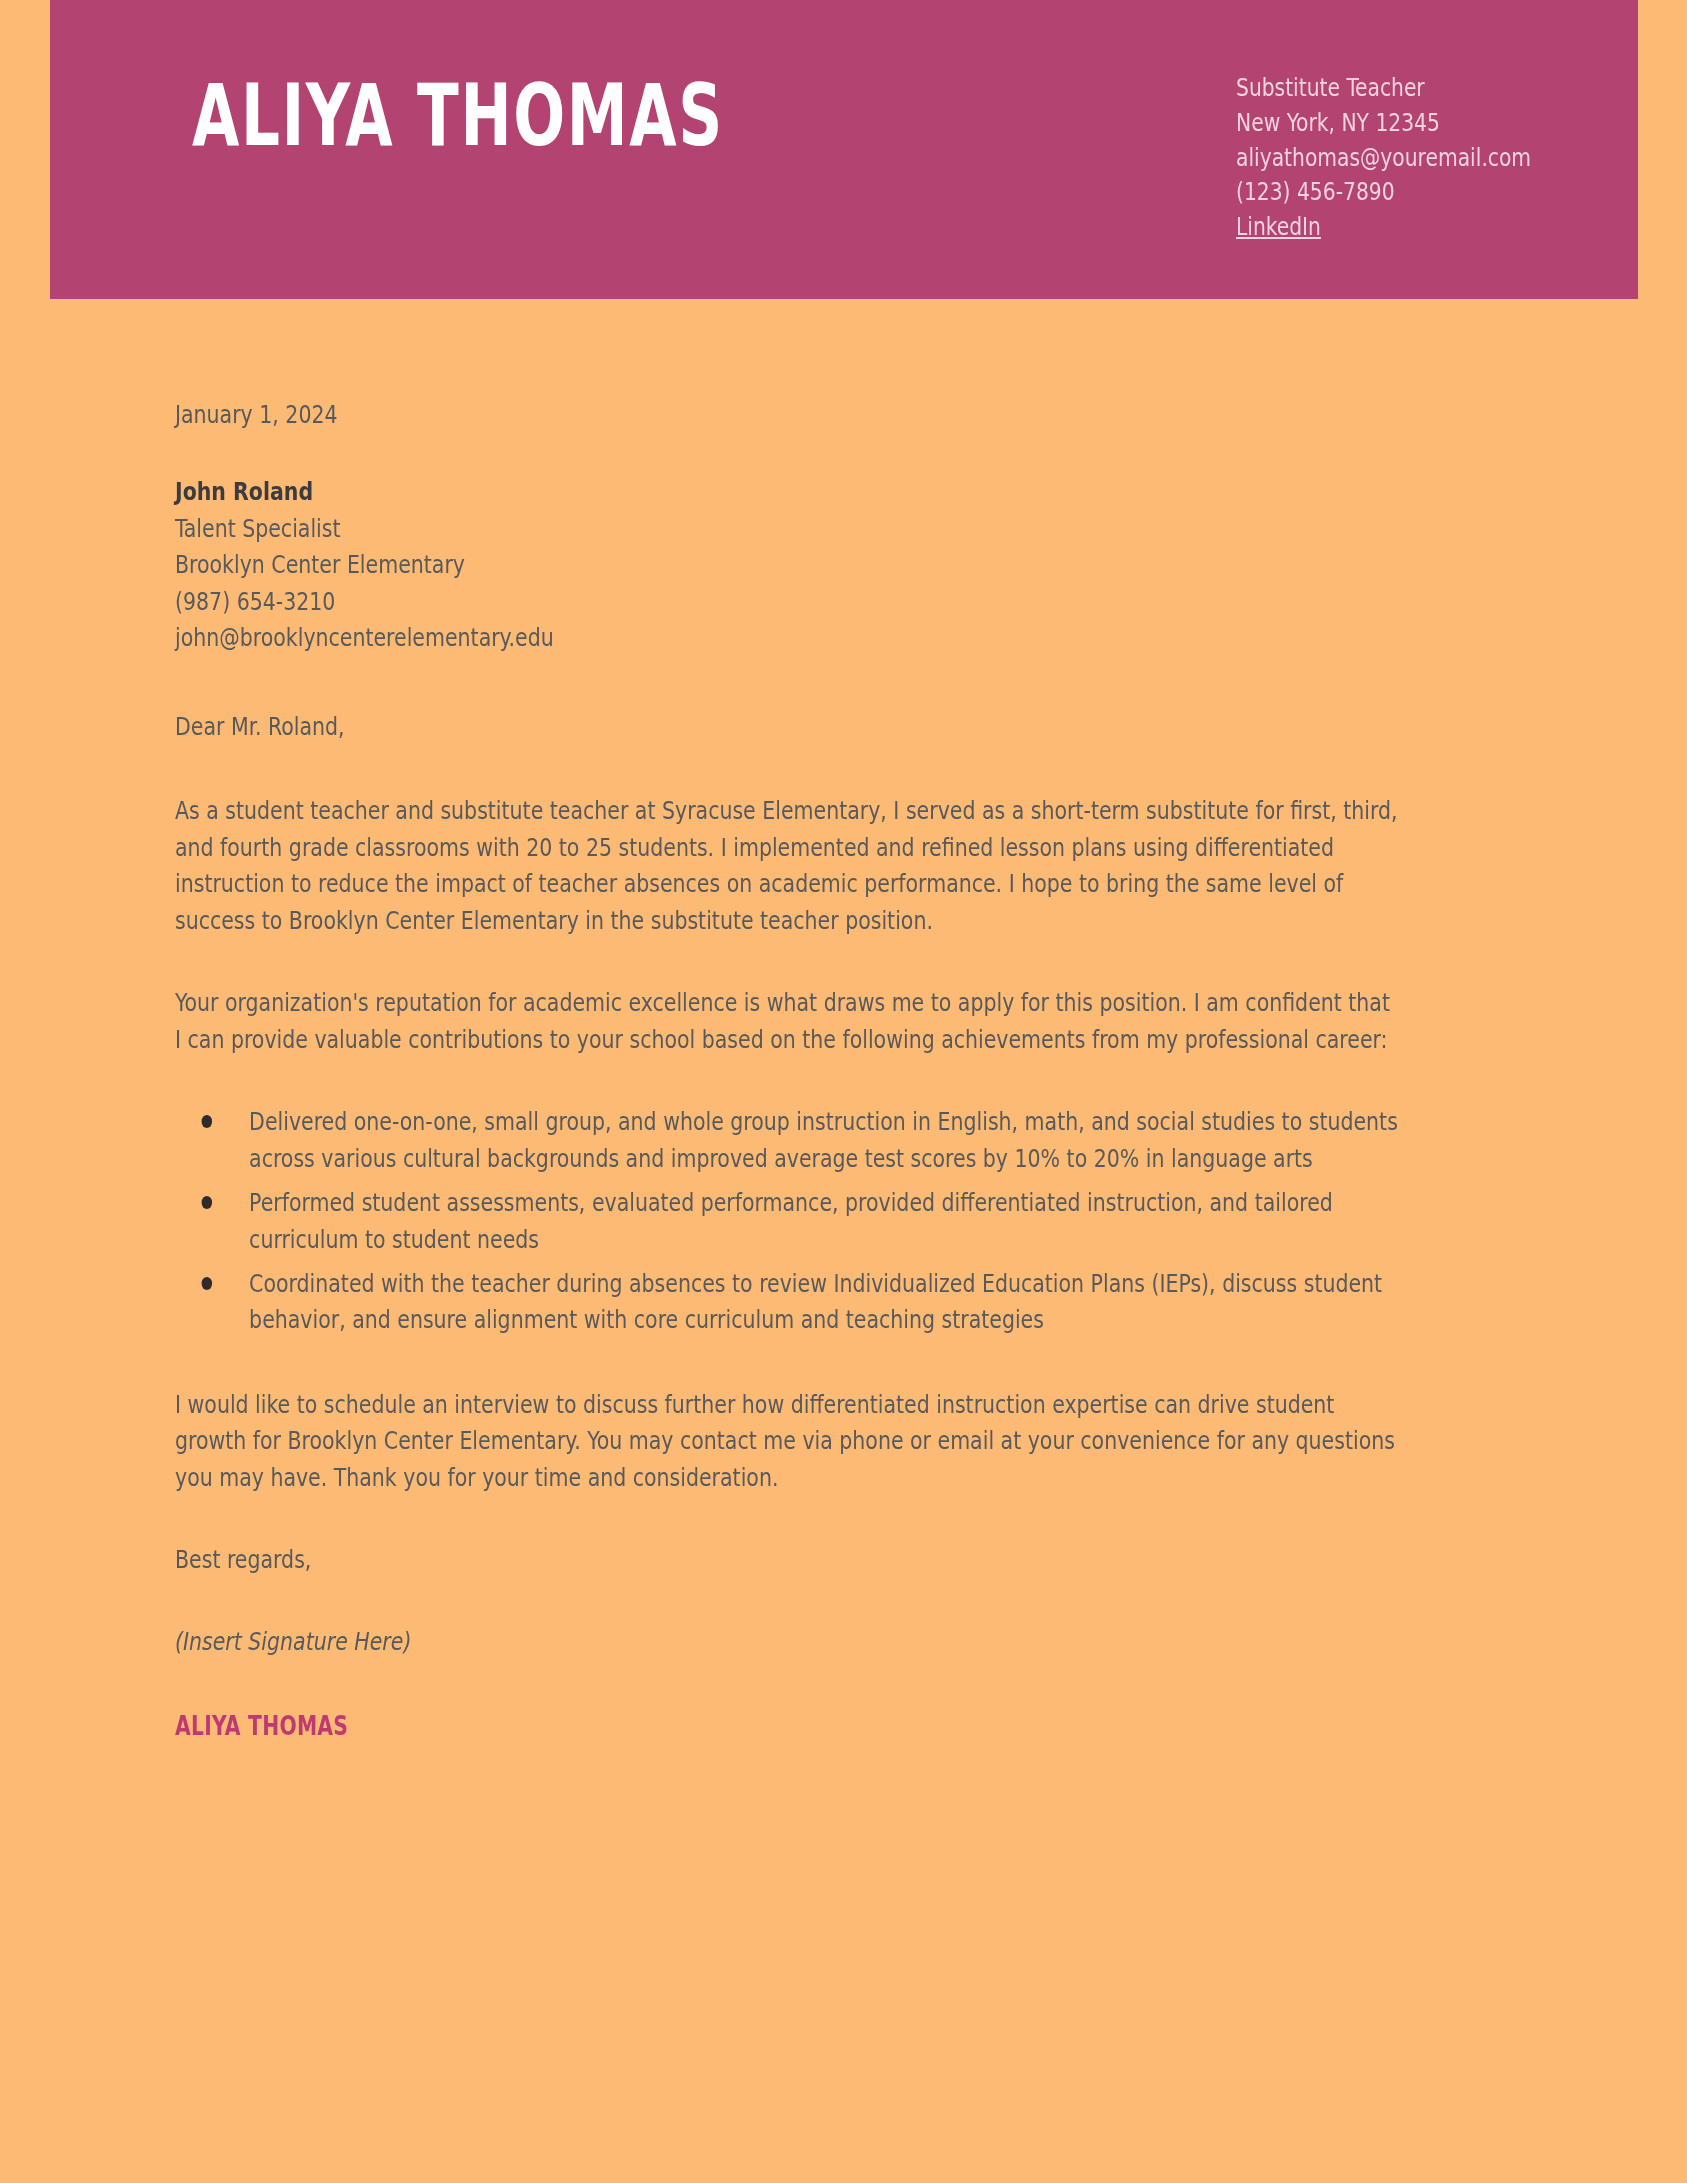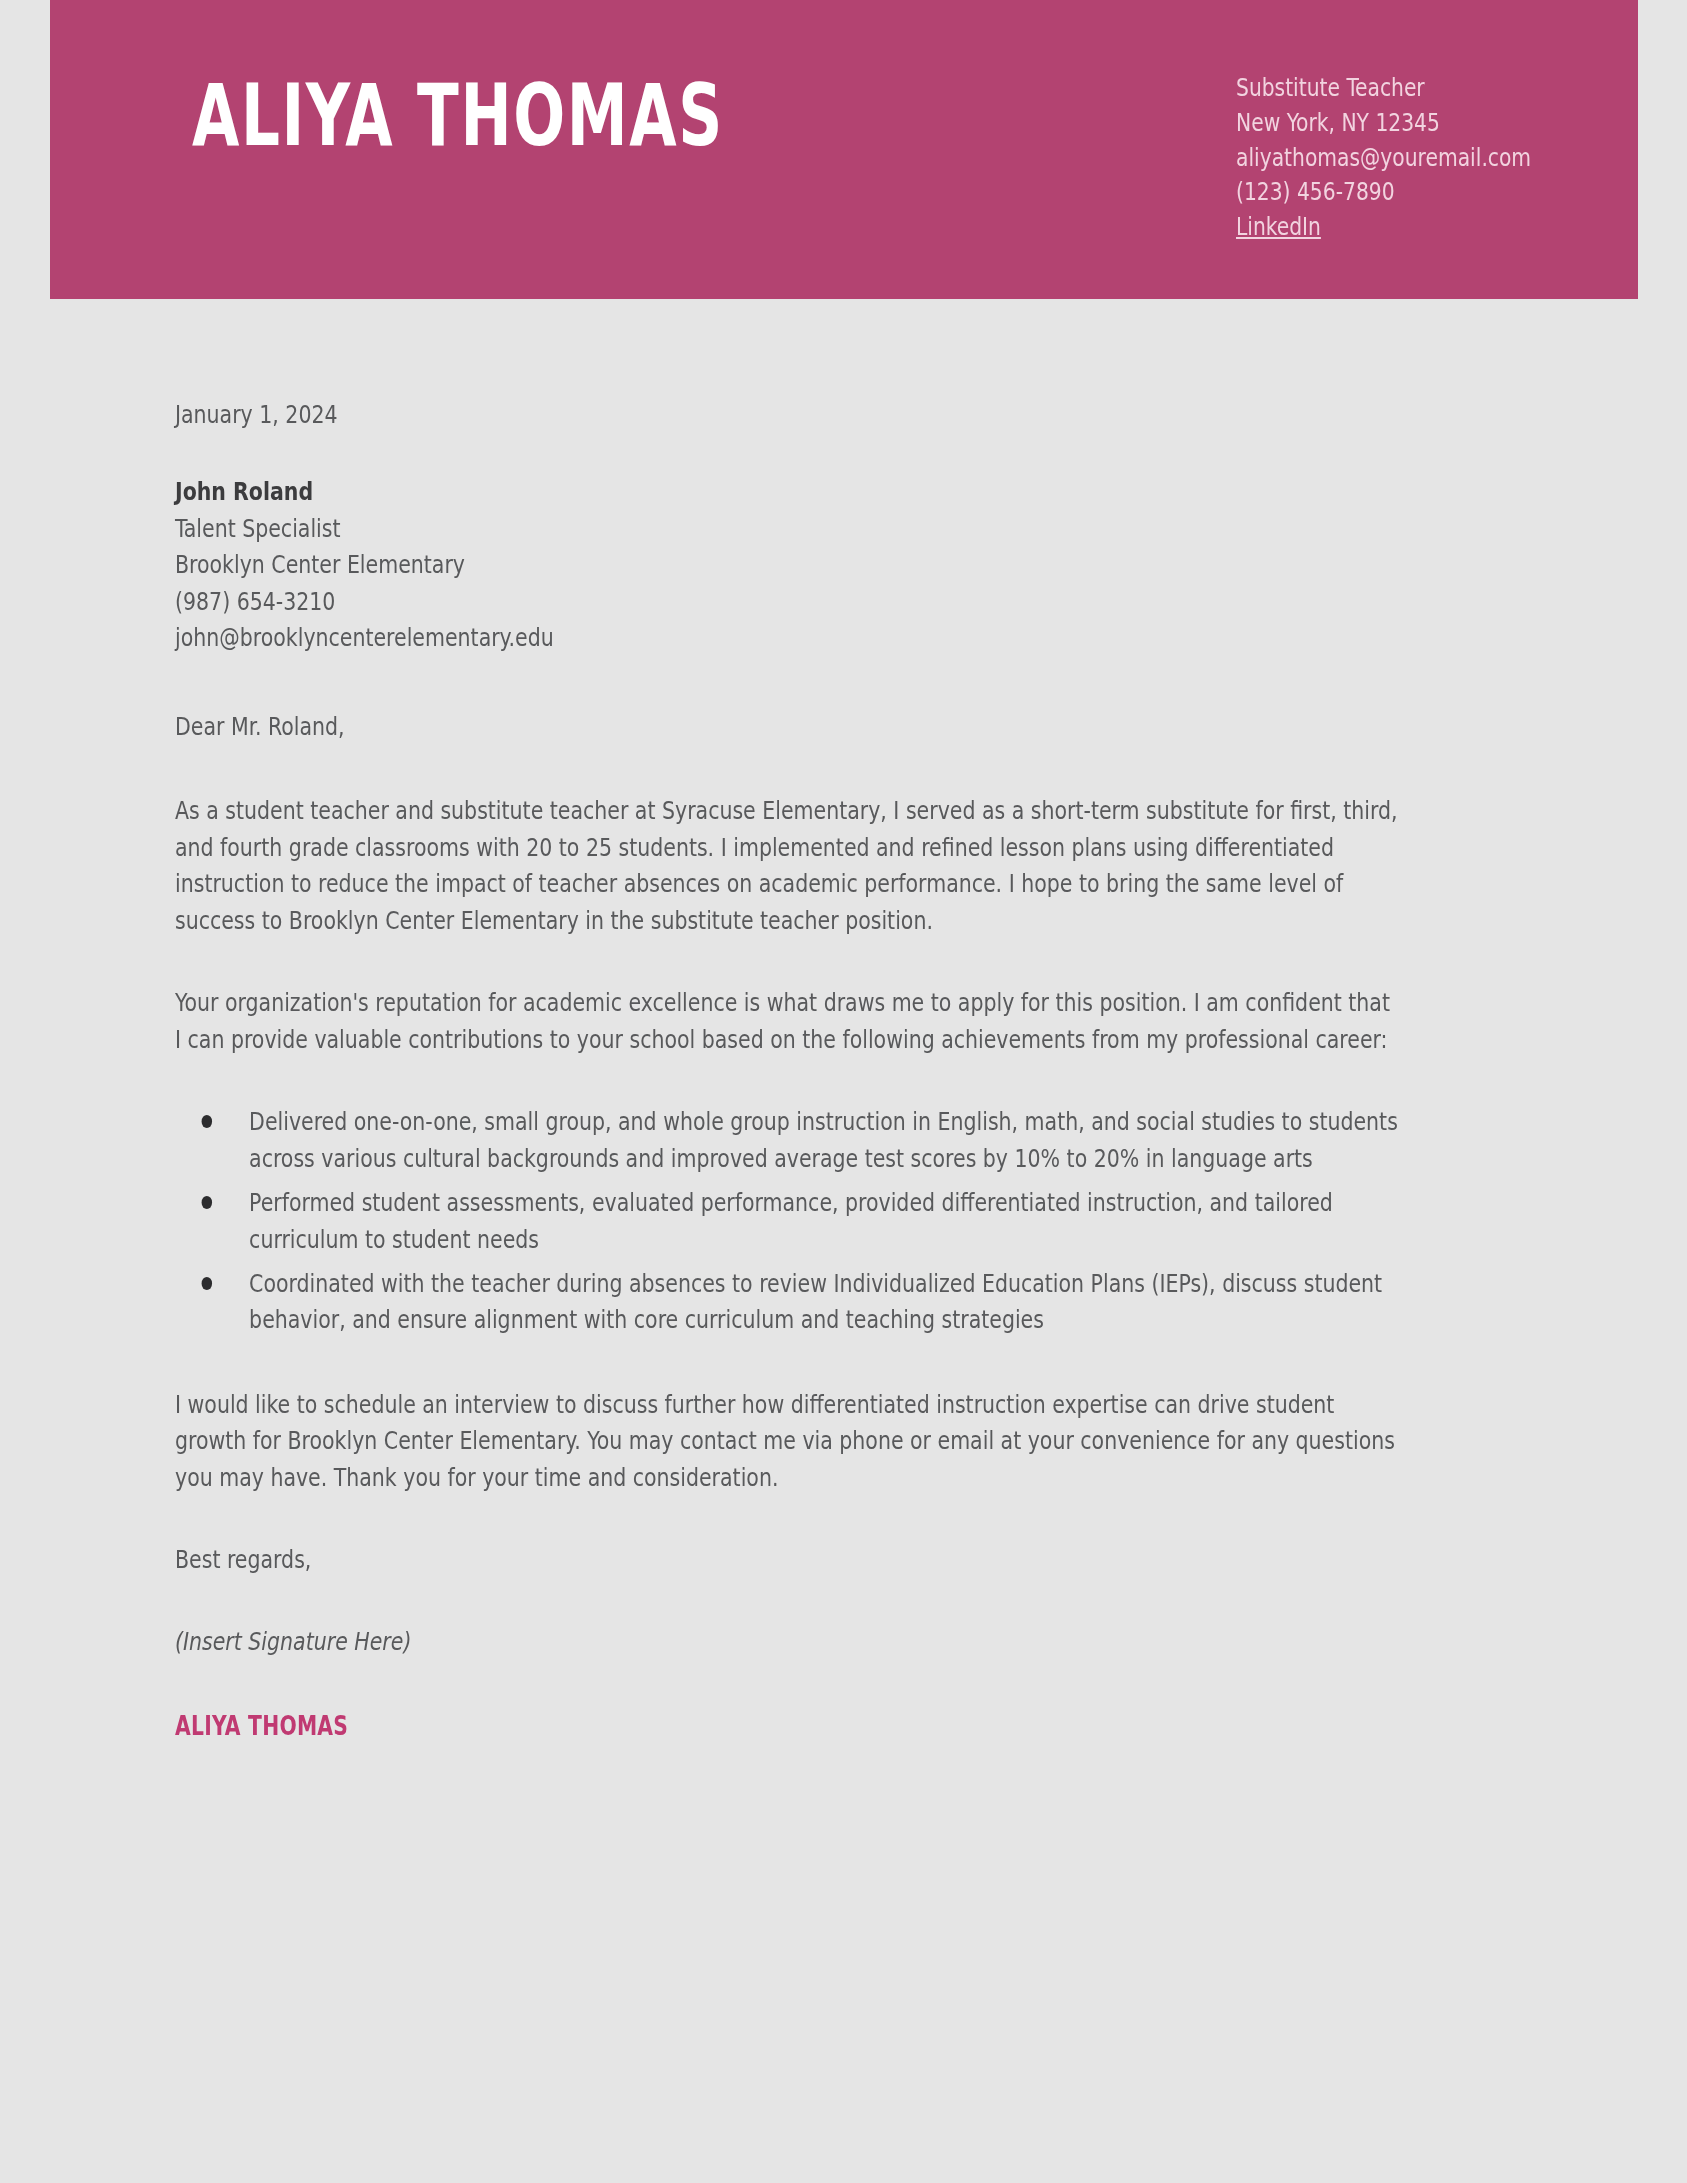--- a/index.html
+++ b/index.html
@@ -11,21 +11,21 @@
     width: 1687px;
     height: 2183px;
     font-family: "Liberation Sans", sans-serif;
     overflow: hidden;
   }
 
   .page {
     position: relative;
     width: 1687px;
     height: 2183px;
-    background: #e5e5e5;
+    background: #fdba74;
   }
 
   
   .header-band {
     position: absolute;
     left: 50px;
     top: 0;
     width: 1588px;
     height: 299px;
     background: #b34371;

